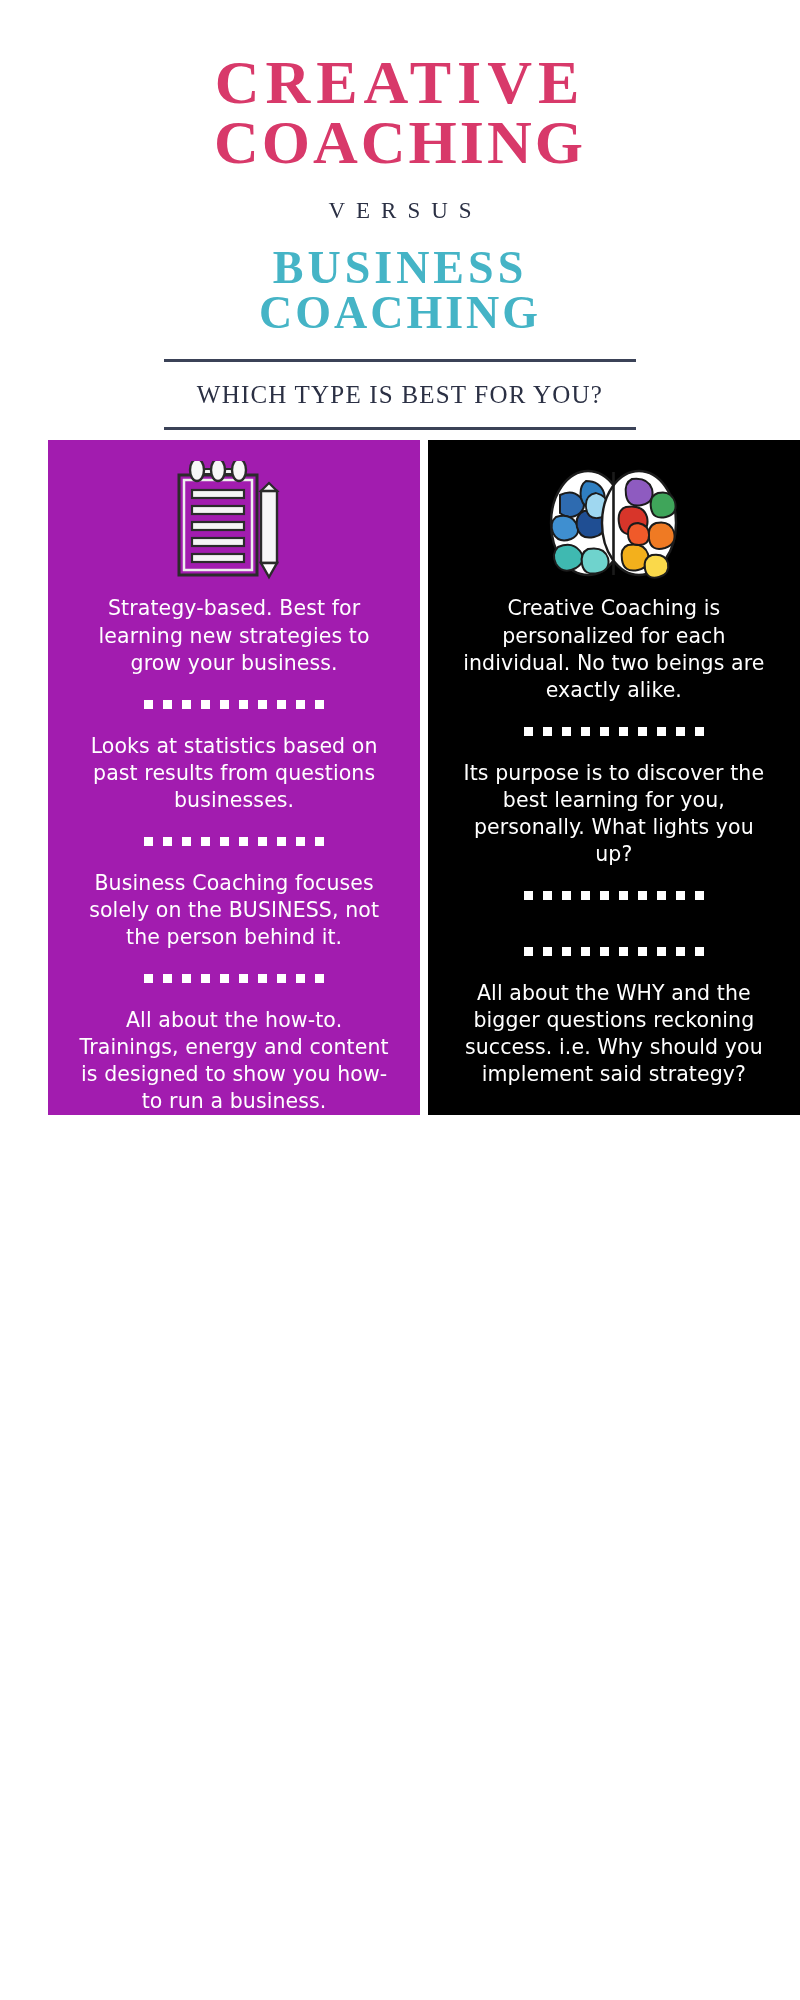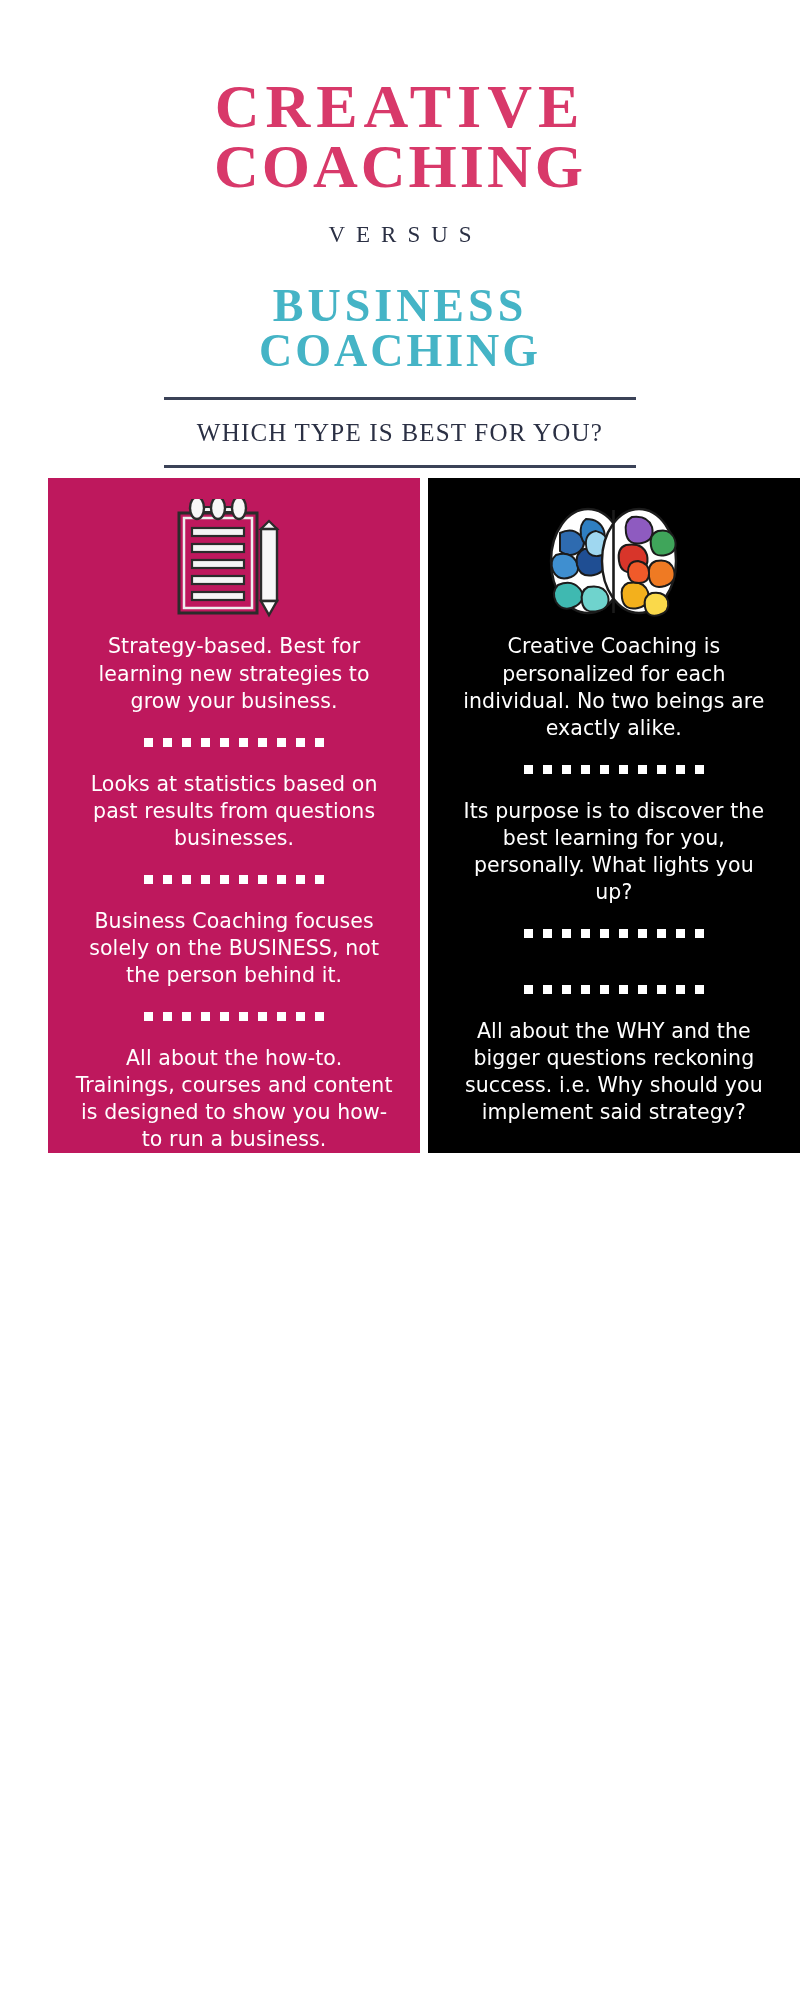--- a/index.html
+++ b/index.html
@@ -19,21 +19,21 @@
     width: 800px;
     height: 2000px;
     background: #ffffff;
     box-sizing: border-box;
   }
 
   
   .header {
     width: 800px;
     background: #ffffff;
-    padding-top: 76px;
+    padding-top: 52px;
     box-sizing: border-box;
     text-align: center;
   }
 
   .title-pink {
     font-family: "Liberation Serif", "DejaVu Serif", serif;
     color: #d8396a;
     font-weight: bold;
     font-size: 62px;
     line-height: 0.97;
@@ -44,21 +44,21 @@
   }
   .title-pink .l1 { display:block; letter-spacing: 6px; }
   .title-pink .l2 { display:block; letter-spacing: 3px; }
 
   .versus {
     font-family: "Liberation Serif", "DejaVu Serif", serif;
     color: #2b3044;
     font-size: 23px;
     letter-spacing: 11px;
     text-indent: 11px;
-    margin: 26px 0 36px 0;
+    margin: 26px 0 22px 0;
     font-weight: normal;
   }
 
   .title-teal {
     font-family: "Liberation Serif", "DejaVu Serif", serif;
     color: #45b4c6;
     font-weight: bold;
     font-size: 46px;
     line-height: 0.97;
     margin: 0;
@@ -94,21 +94,21 @@
     display: flex;
     width: 800px;
     align-items: stretch;
   }
   .panel {
     width: 396px;
     box-sizing: border-box;
   }
   .gap { width: 8px; background: #ffffff; }
 
-  .panel-left  { background: #be185d; margin-left: 48px; }
+  .panel-left  { background: #a21caf; margin-left: 48px; }
   .panel-right { background: #000000; }
 
   .icon-wrap {
     height: 155px;
     display: flex;
     align-items: center;
     justify-content: center;
     padding-top: 12px;
     box-sizing: border-box;
   }
@@ -232,21 +232,21 @@
         <span class="dot"></span>
         <span class="dot"></span>
         <span class="dot"></span>
         <span class="dot"></span>
         <span class="dot"></span>
         <span class="dot"></span>
         <span class="dot"></span>
         <span class="dot"></span>
       </div>
       <div class="sep-pad"></div>
-      <div class="block">All about the how-to. Trainings, courses and content is designed to show you how-to run a business.</div>
+      <div class="block">All about the how-to. Trainings, energy and content is designed to show you how-to run a business.</div>
     </div>
 
     <div class="gap"></div>
 
     <div class="panel panel-right">
 
       <div class="icon-wrap">
         <svg width="135" height="125" viewBox="0 0 135 125" aria-hidden="true">
 
           <ellipse cx="42" cy="62" rx="37" ry="52" fill="#ffffff" stroke="#1b1b1b" stroke-width="2.4"></ellipse>

